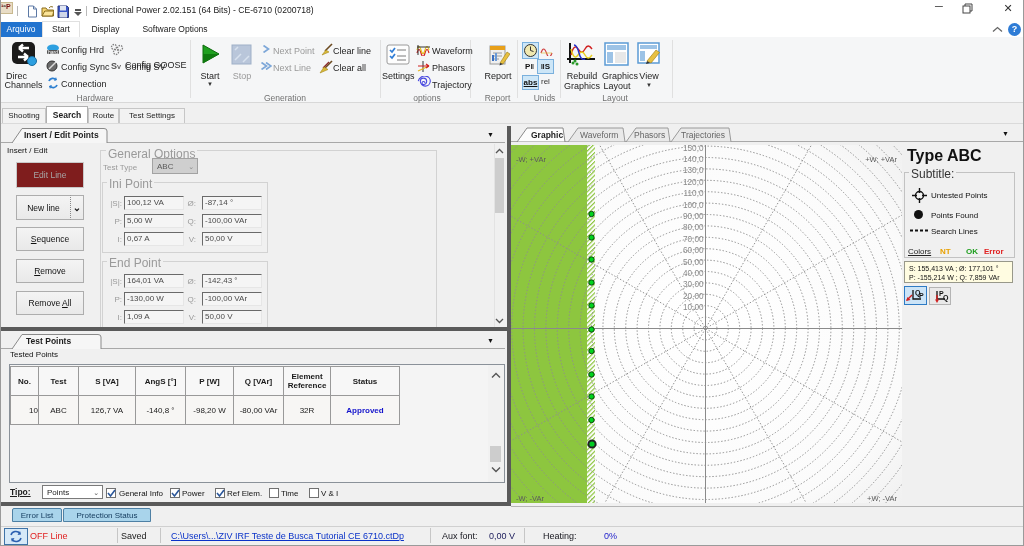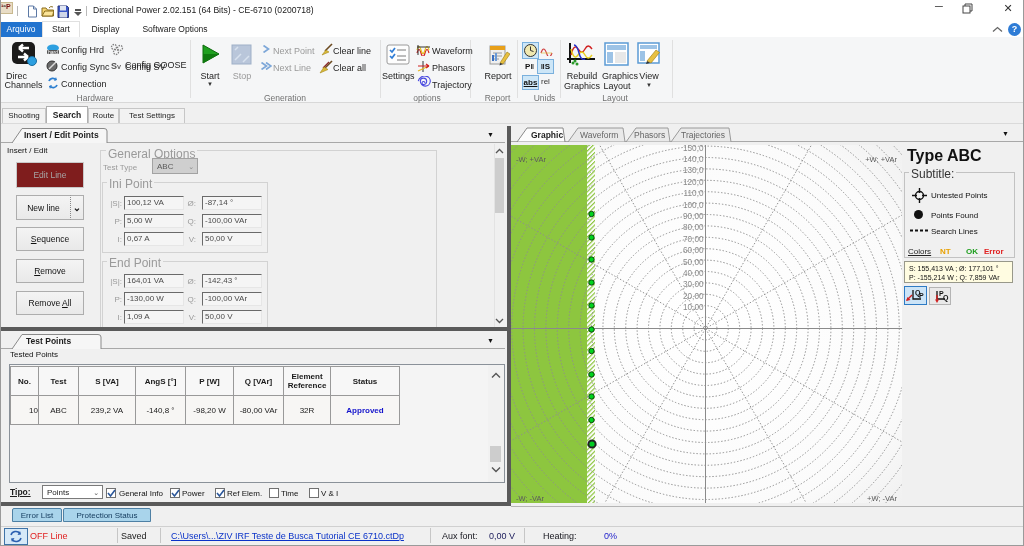--- a/index.html
+++ b/index.html
@@ -315,21 +315,21 @@
         <td style="border:1px solid #999;width:56px">S [VA]</td>
         <td style="border:1px solid #999;width:49px">AngS [°]</td>
         <td style="border:1px solid #999;width:47px">P [W]</td>
         <td style="border:1px solid #999;width:49px">Q [VAr]</td>
         <td style="border:1px solid #999;width:46px">Element<br>Reference</td>
         <td style="border:1px solid #999;width:67px">Status</td>
       </tr>
 <tr style="height:29px;background:#f7f6f4">
 <td style="border:1px solid #999;text-align:right;padding-left:3px">10</td>
         <td style="border:1px solid #999">ABC</td>
-        <td style="border:1px solid #999">239,2 VA</td>
+        <td style="border:1px solid #999">126,7 VA</td>
         <td style="border:1px solid #999">-140,8 °</td>
         <td style="border:1px solid #999">-98,20 W</td>
         <td style="border:1px solid #999">-80,00 VAr</td>
         <td style="border:1px solid #999">32R</td>
         <td style="border:1px solid #999;color:#1414cc;font-weight:bold">Approved</td>
       </tr>
 </tbody>
   </table>
 
 <div class="abs" style="left:488px;top:365px;width:16px;height:117px;background:#f1f1f1"></div>

